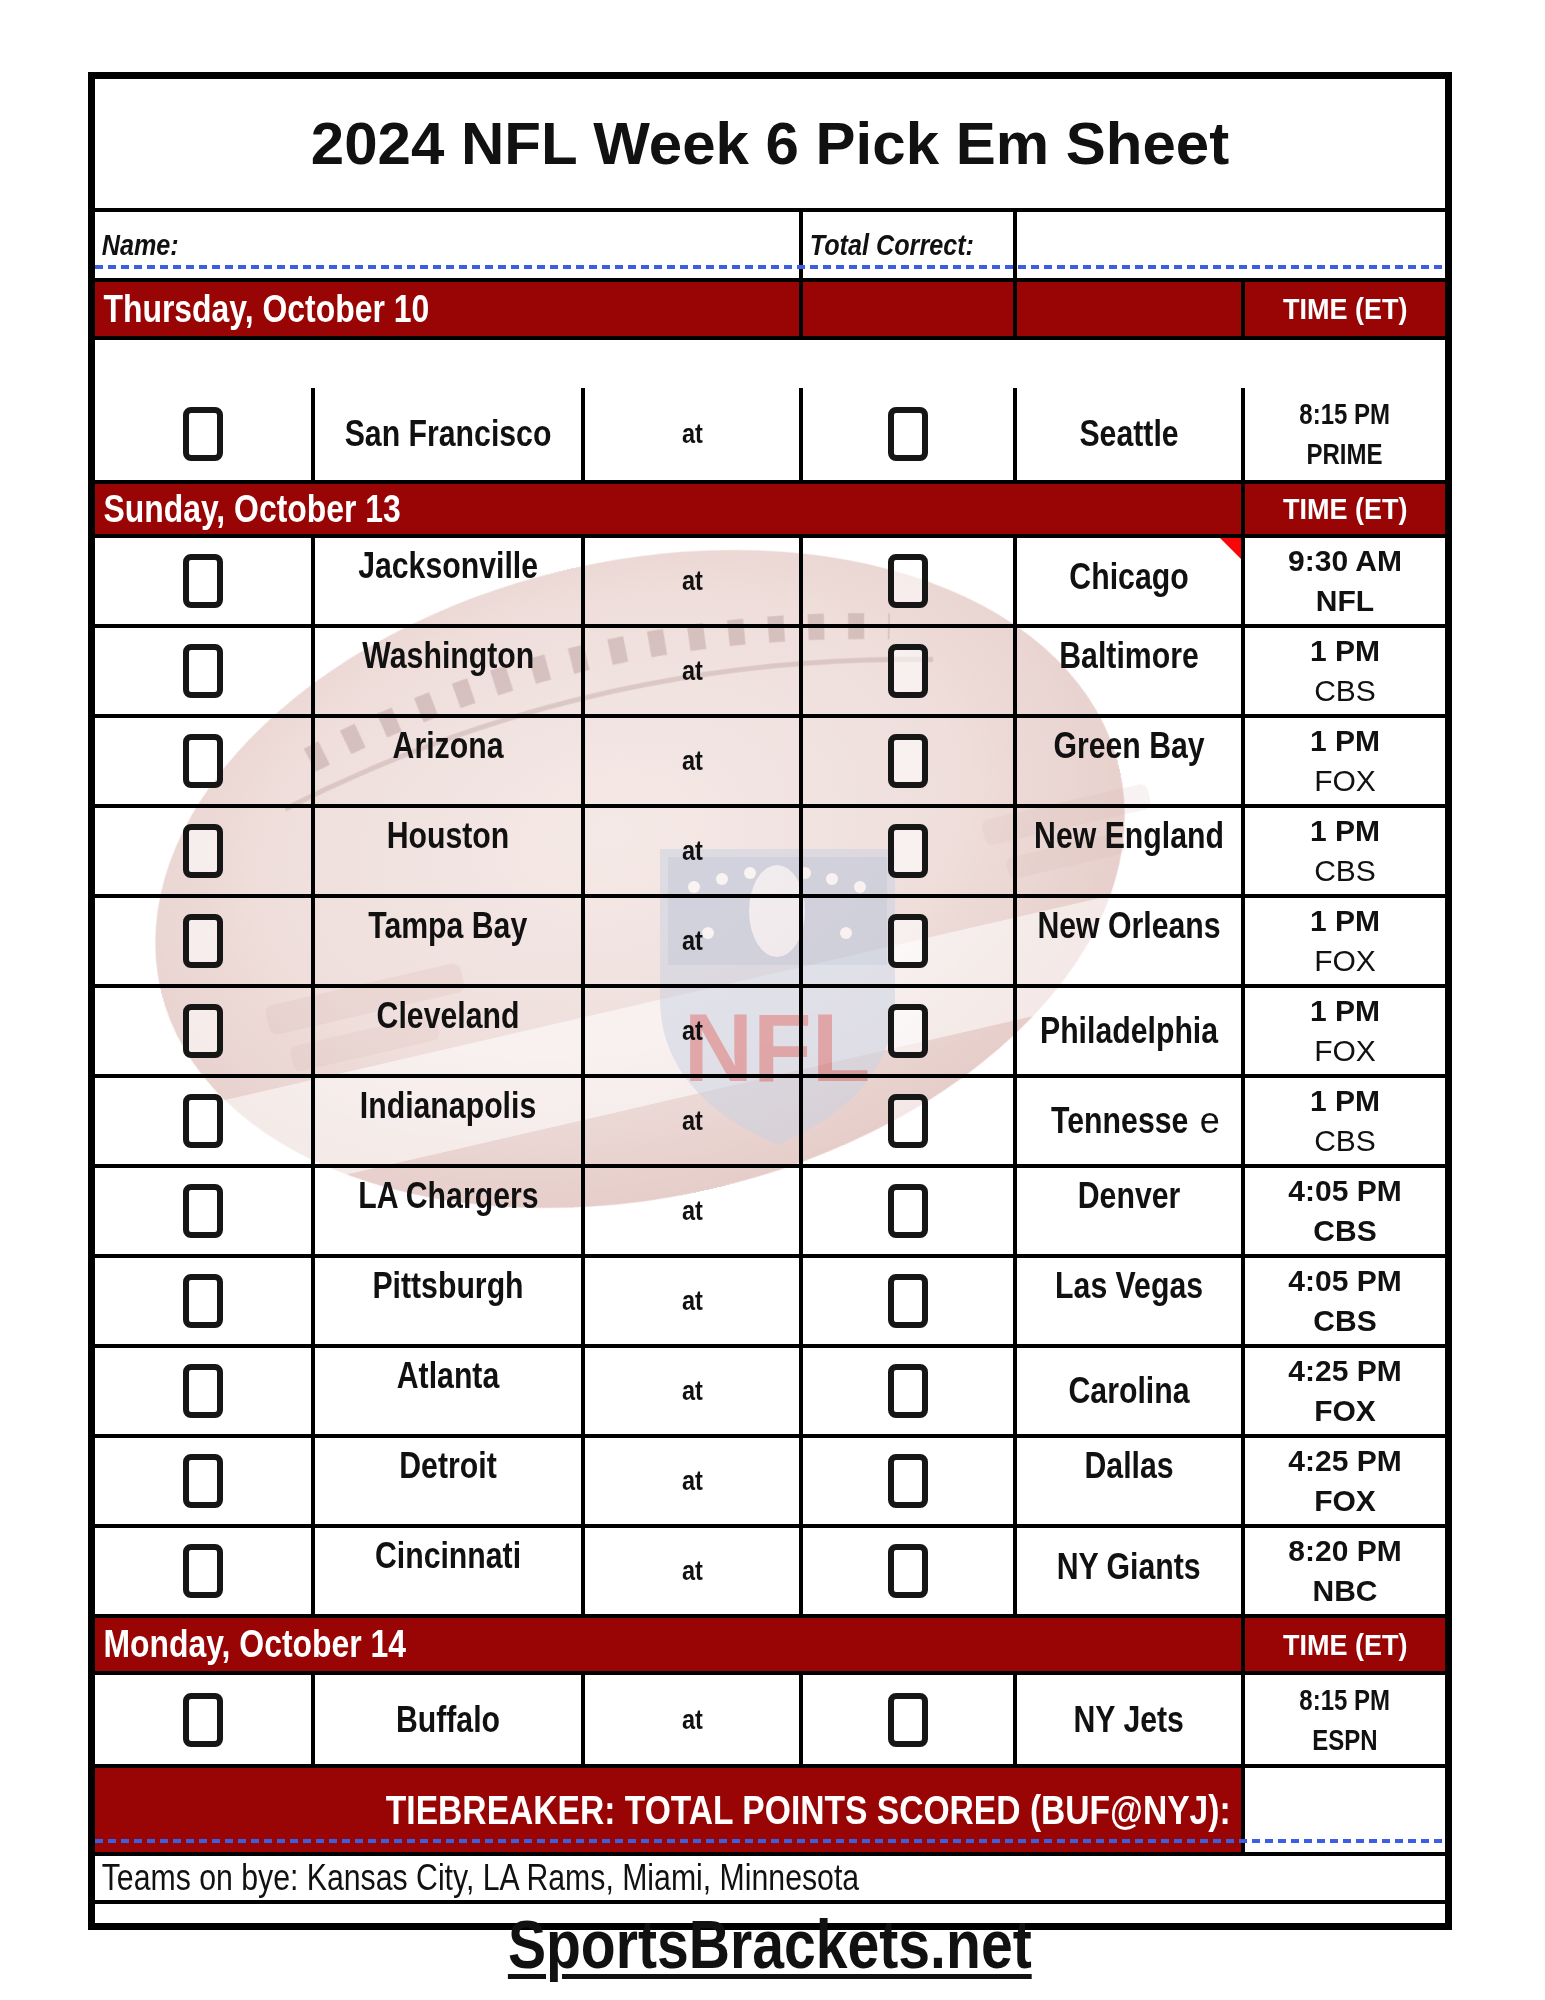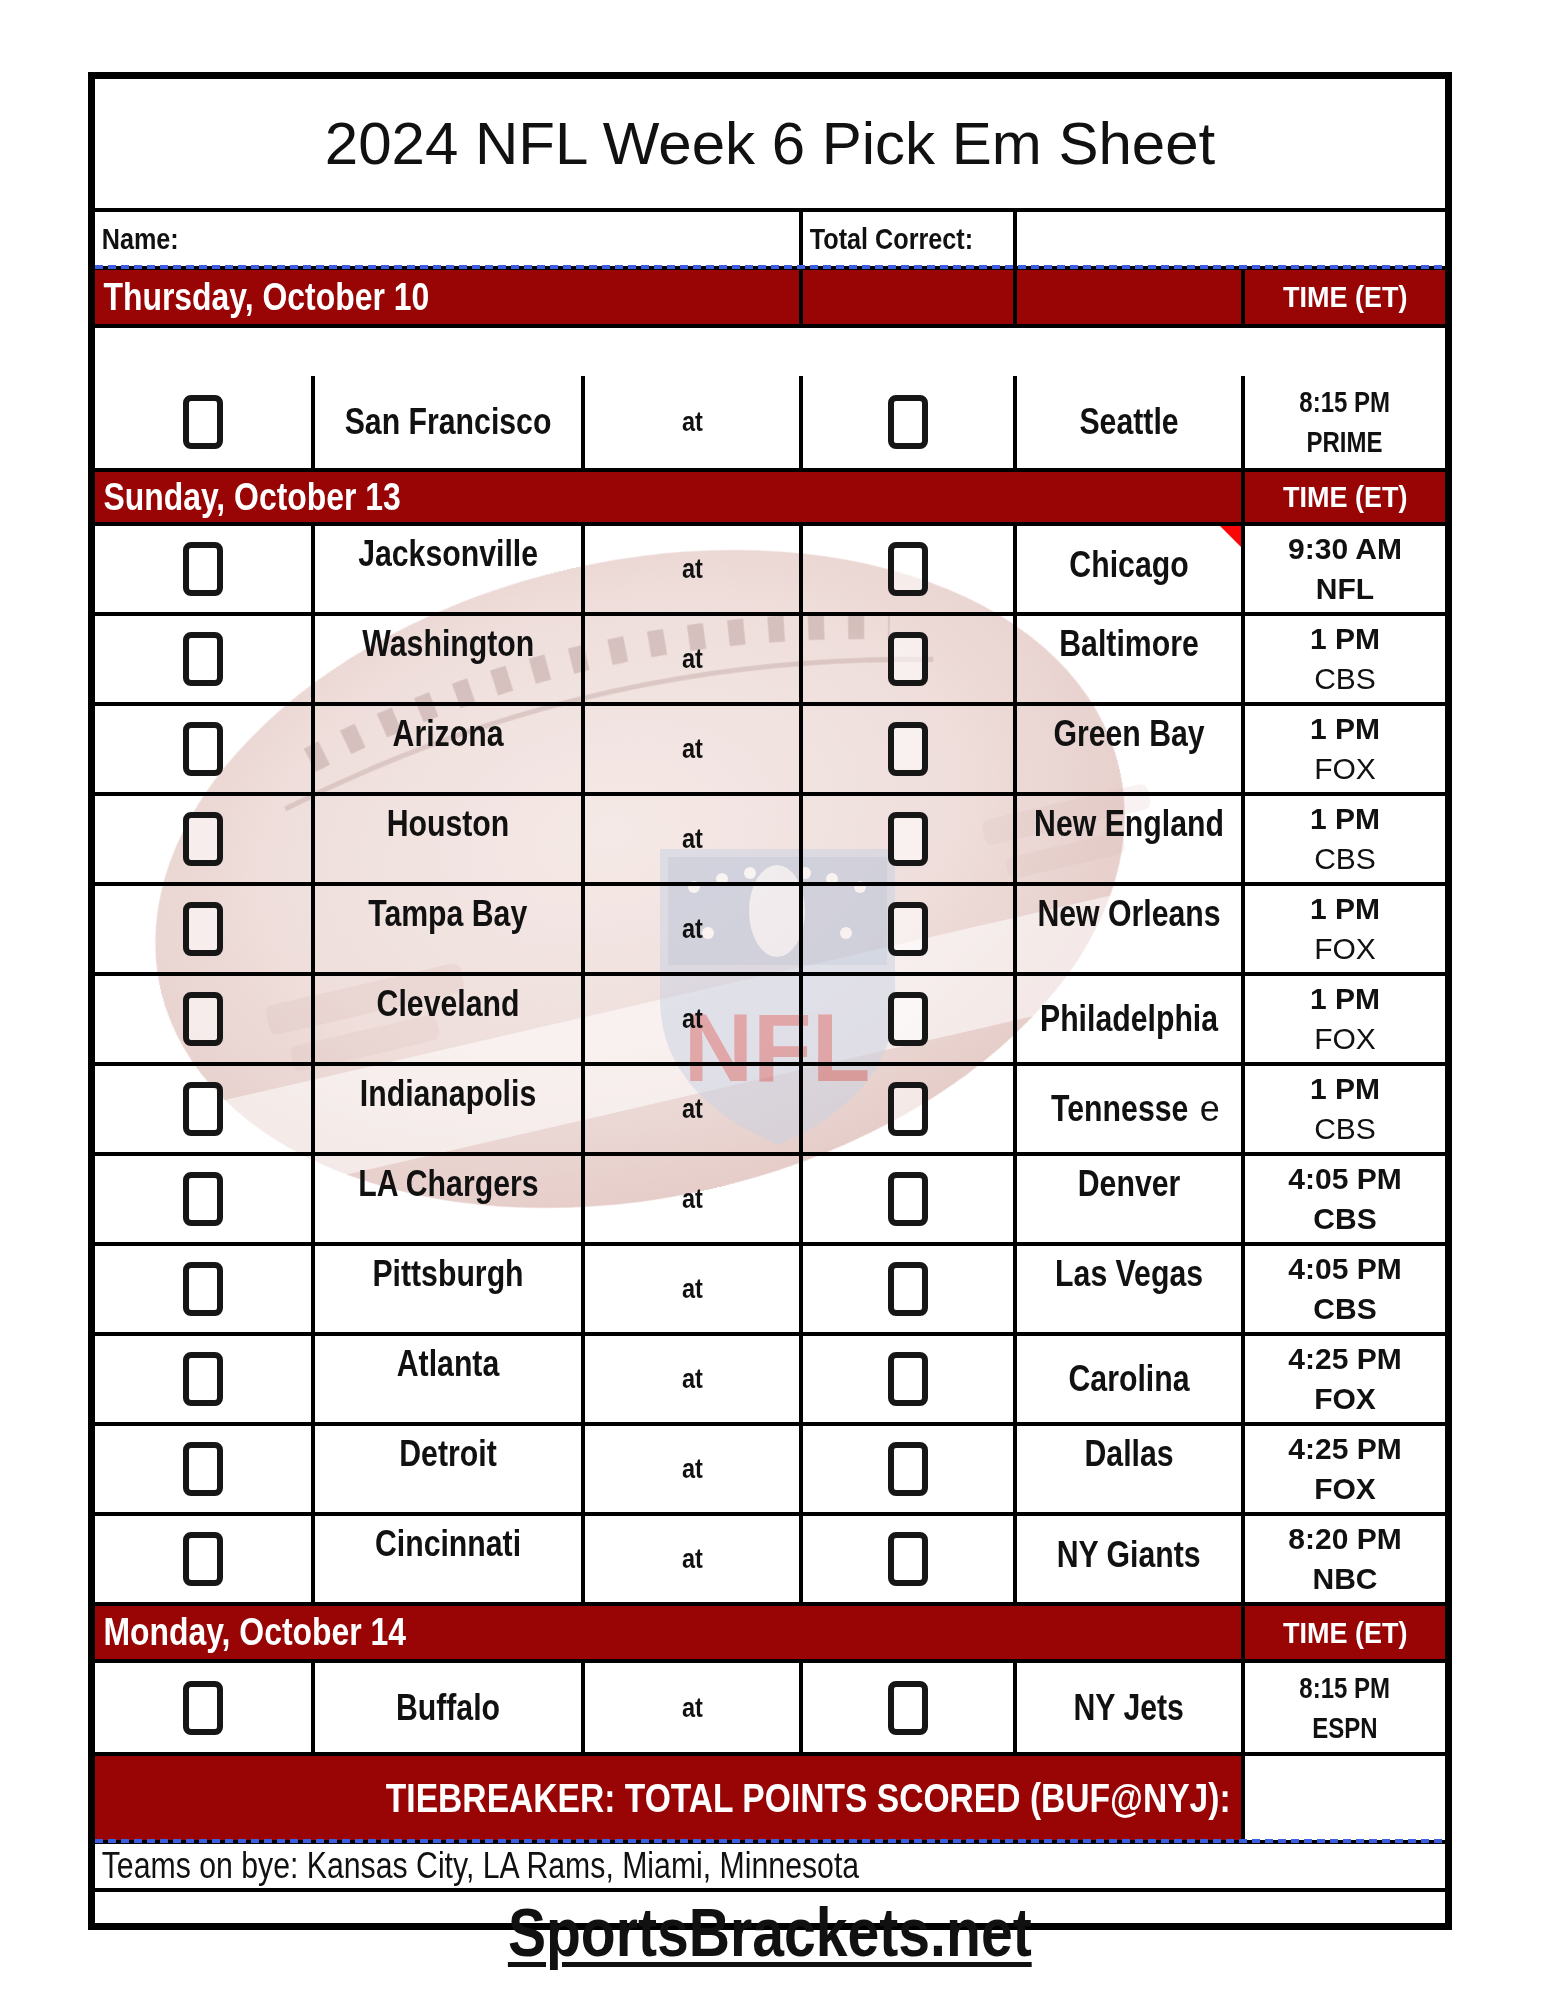--- a/index.html
+++ b/index.html
@@ -17,22 +17,22 @@
   .c0{width:220px}.c1{width:270px}.c2{width:218px}.c3{width:214px}.c4{width:228px}.c5{width:200px}
   .w-name-left{width:708px}.w-name-mid{width:214px}.w-name-end{width:428px}
   .w-day-thu{width:708px}.w-day{width:1150px}.full{width:1350px}
   .vtop{align-items:flex-start;padding-top:7px;}
   .vbottom{padding-bottom:9px;}
   .leftal{justify-content:flex-start;}
   .cond{display:inline-block;transform:scaleX(0.84);}
   .oleft{transform-origin:left center;}
   .oright{transform-origin:right center;}
   .title-row{height:133px;background:#fff;}
-  .title{font-size:60px;font-weight:400;letter-spacing:0px;}
-  .name-row{height:58px;}
+  .title{font-size:60px;font-weight:700;letter-spacing:0px;}
+  .name-row{height:70px;font-style:italic;}
   .name-label,.tc-label{font-size:30px;font-weight:700;padding-left:8px;}
   .fill-area{flex:1;height:100%;}
   .dayhdr{background:#22c55e;color:#fff;}
   .h-thu{height:58px}.h-sun{height:54px}.h-mon{height:57px}
   .day-label{font-size:38px;font-weight:700;padding-left:10px;white-space:nowrap;}
   .redcell{background:#990404;}
   .time-hdr{font-size:30px;font-weight:700;display:inline-block;transform:scaleX(0.9);white-space:nowrap;}
   .game{height:90px;}
   .game.g-thu{height:96px;margin-top:48px;}
   .game.g-mon{height:93px;}

